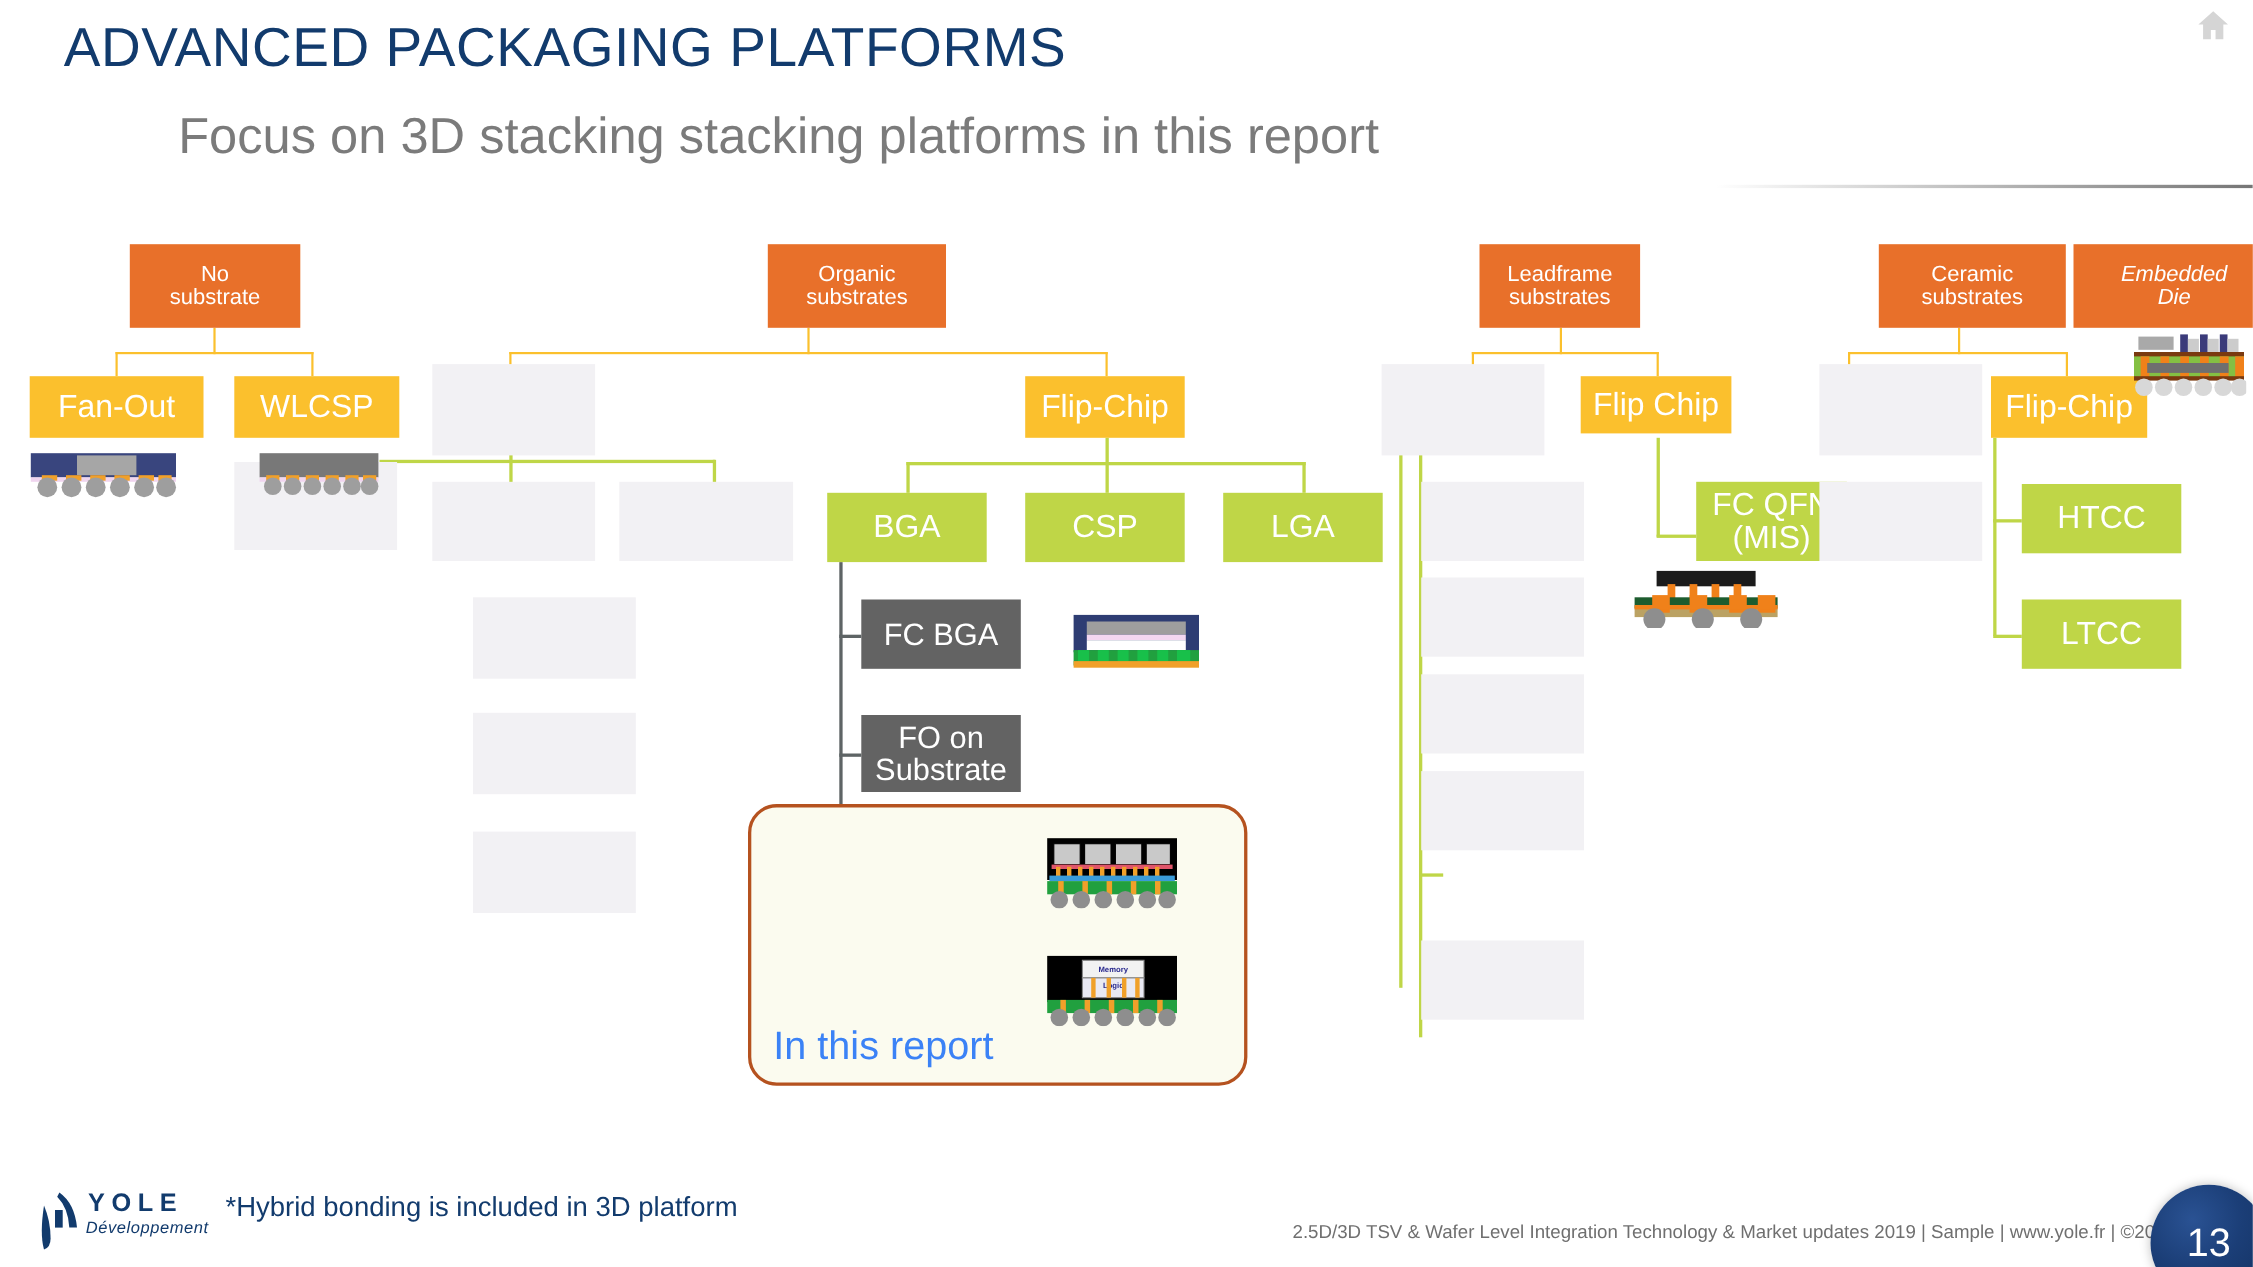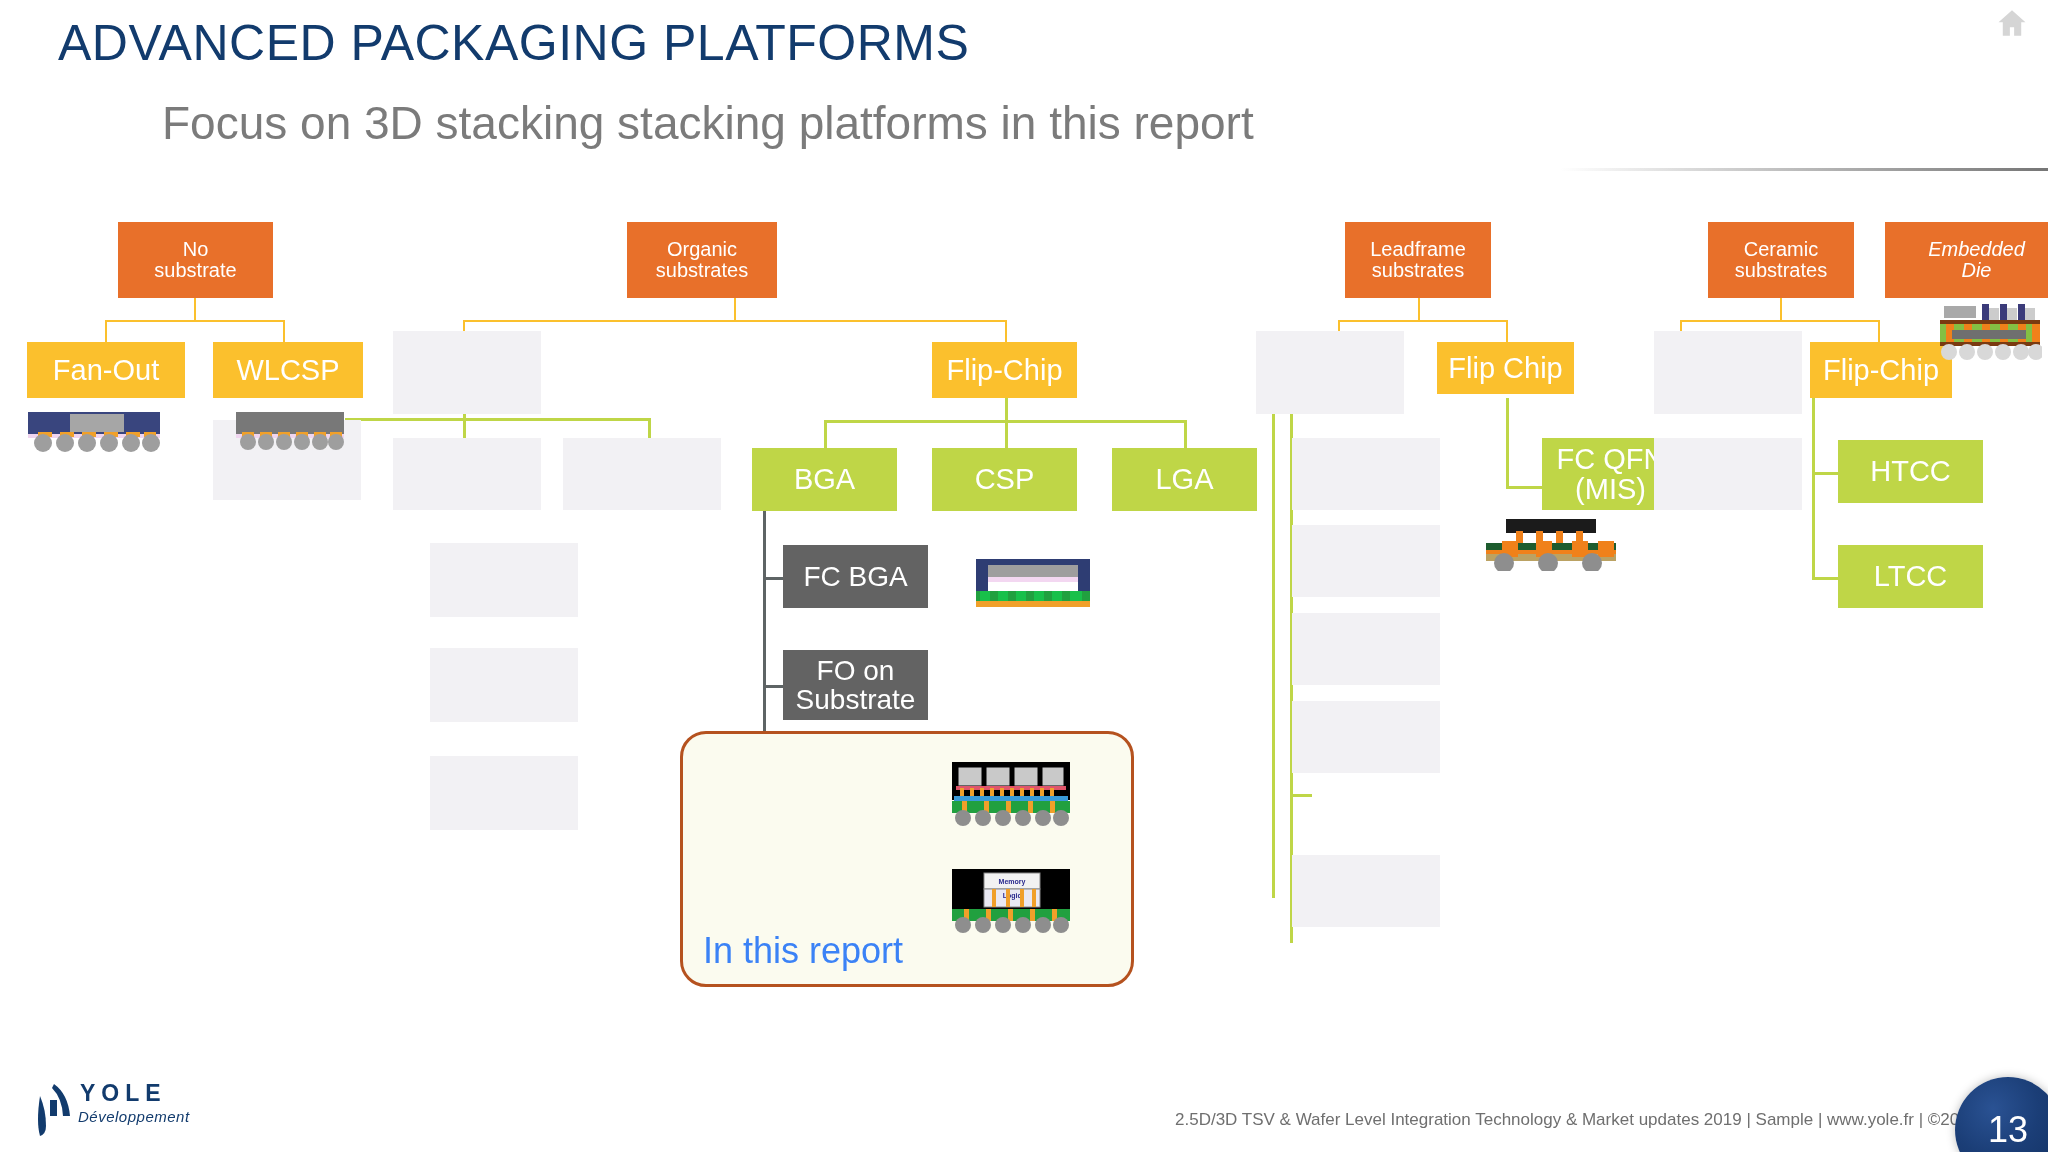--- a/index.html
+++ b/index.html
@@ -135,23 +135,23 @@
   <div class="ln h-gr" style="left:1290px;top:894px;width:22px;"></div>
 
   <div class="ln v-gr" style="left:1506px;top:398px;height:90px;"></div>
   <div class="ln h-gr" style="left:1506px;top:486px;width:36px;"></div>
 
   <div class="ln v-gr" style="left:1812px;top:398px;height:180px;"></div>
   <div class="ln h-gr" style="left:1812px;top:472px;width:26px;"></div>
   <div class="ln h-gr" style="left:1812px;top:577px;width:26px;"></div>
 
   <div class="box lvl1" style="left:118px;top:222px;width:155px;height:76px;">No<br>substrate</div>
-  <div class="box lvl1" style="left:627px;top:222px;width:150px;height:76px;">Organic<br>substrates</div>
+  <div class="box lvl1" style="left:698px;top:222px;width:162px;height:76px;">Organic<br>substrates</div>
   <div class="box lvl1" style="left:1345px;top:222px;width:146px;height:76px;">Leadframe<br>substrates</div>
-  <div class="box lvl1" style="left:1708px;top:222px;width:146px;height:76px;">Ceramic<br>substrates</div>
+  <div class="box lvl1" style="left:1708px;top:222px;width:170px;height:76px;">Ceramic<br>substrates</div>
   <div class="box lvl1" style="left:1885px;top:222px;width:183px;height:76px;font-style:italic;">Embedded<br>Die</div>
 
   <div class="box lvl2" style="left:27px;top:342px;width:158px;height:56px;">Fan-Out</div>
   <div class="box lvl2" style="left:213px;top:342px;width:150px;height:56px;">WLCSP</div>
   <div class="box lvl2" style="left:932px;top:342px;width:145px;height:56px;">Flip-Chip</div>
   <div class="box lvl2" style="left:1437px;top:342px;width:137px;height:52px;">Flip Chip</div>
   <div class="box lvl2" style="left:1810px;top:342px;width:142px;height:56px;">Flip-Chip</div>
 
   <div class="box lvl3" style="left:752px;top:448px;width:145px;height:63px;">BGA</div>
   <div class="box lvl3" style="left:932px;top:448px;width:145px;height:63px;">CSP</div>
@@ -379,16 +379,17 @@
   <div class="logo">
     <svg viewBox="0 0 150 60" width="150" height="60">
       <path d="M12 18 q6 14 6 30 q0 8 -6 10 q-4 -14 0 -40 z" fill="#123b6d"></path>
       <path d="M26 6 q14 10 16 32 l-7 0 q-1 -18 -11 -28 z" fill="#123b6d"></path>
       <rect x="22" y="22" width="7" height="16" fill="#123b6d"></rect>
     </svg>
     <div class="brand">YOLE</div>
     <div class="sub">Développement</div>
   </div>
 
+  <div class="footnote">*Hybrid bonding is included in 3D platform</div>
   <div class="footer-ref">2.5D/3D TSV &amp; Wafer Level Integration Technology &amp; Market updates 2019 | Sample | www.yole.fr | ©2019</div>
   <div class="page-badge">13</div>
 
 </div>
 
 </body></html>

